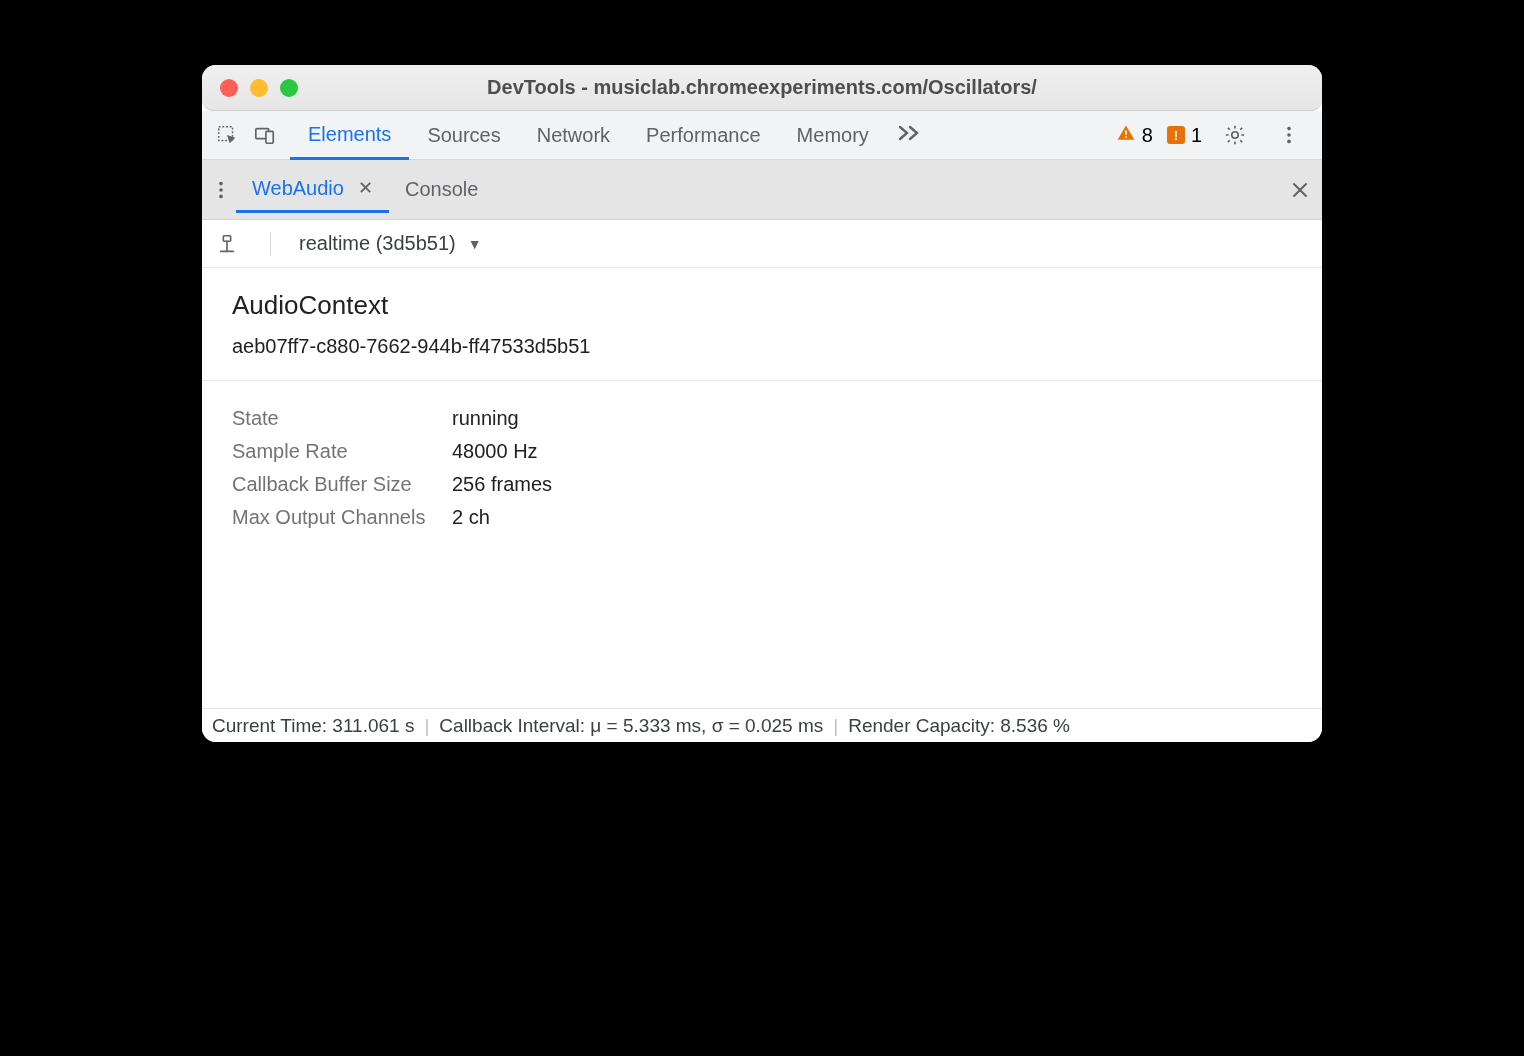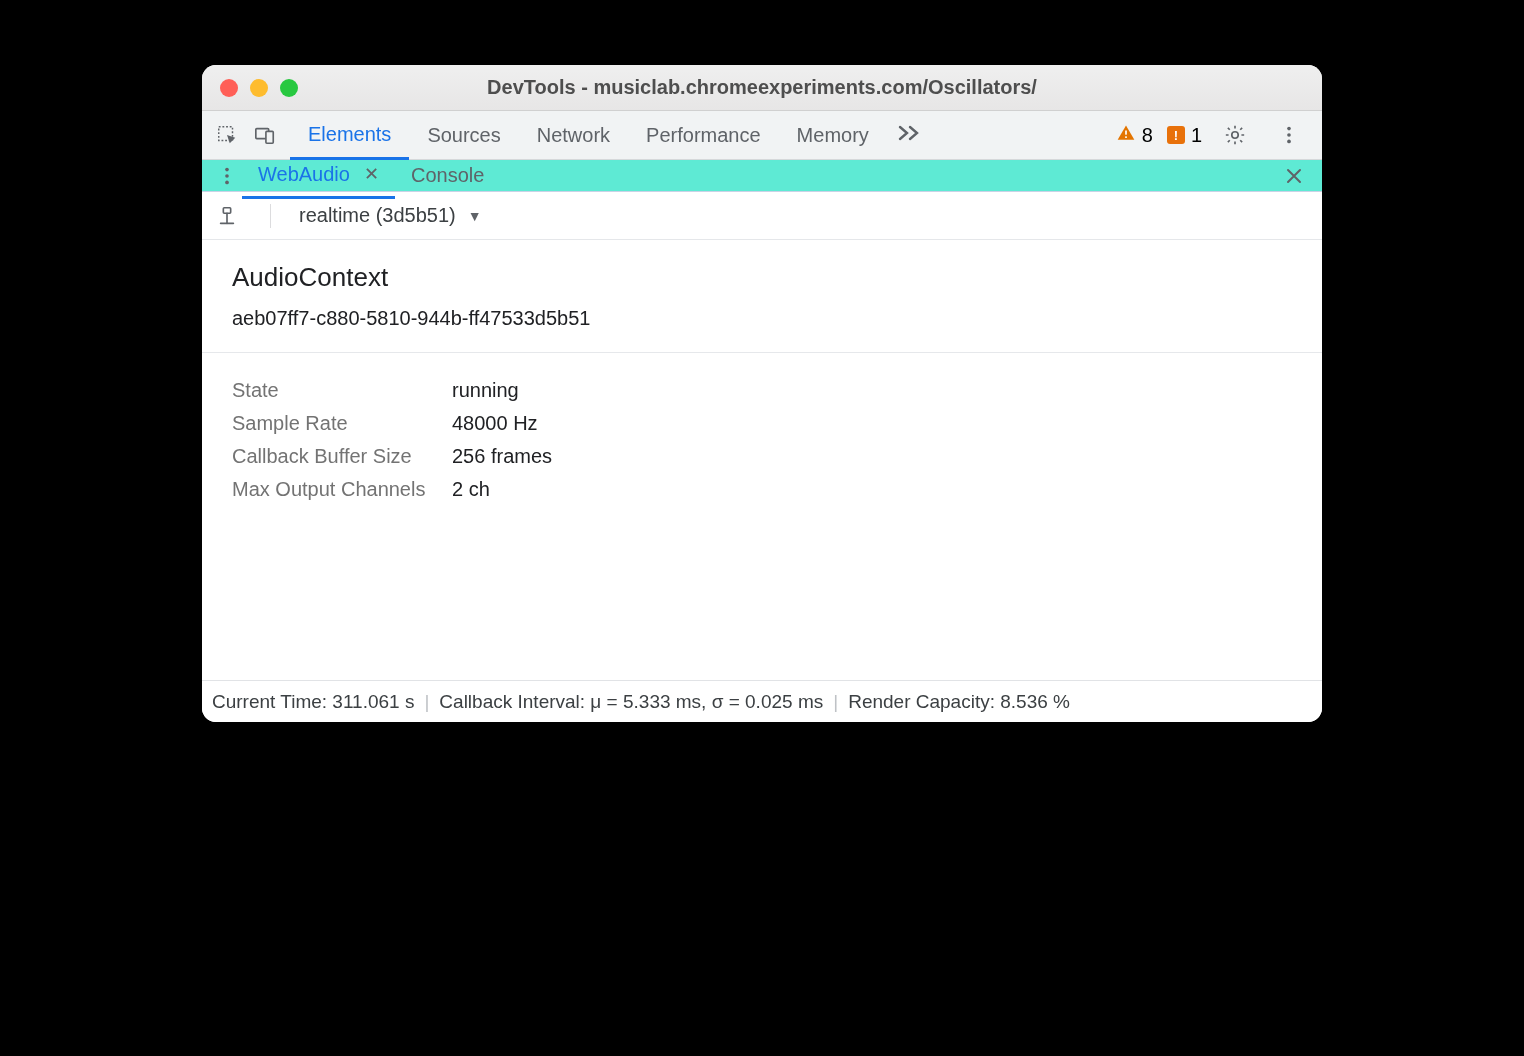--- a/index.html
+++ b/index.html
@@ -21,20 +21,21 @@
     box-shadow: 0 30px 60px rgba(0,0,0,.4);
   }
   
   .titlebar {
     height: 46px;
     background: linear-gradient(#efefef,#e7e6e6);
     display: flex;
     align-items: center;
     position: relative;
     border-bottom: 1px solid #d0d0d0;
+    border-radius: 11px;
   }
   .traffic {
     display: flex;
     gap: 12px;
     padding-left: 18px;
   }
   .tl { width: 18px; height: 18px; border-radius: 50%; }
   .tl.red { background:#ff5f57; }
   .tl.yel { background:#febc2e; }
   .tl.grn { background:#28c840; }
@@ -93,26 +94,26 @@
   .spacer { flex:1; }
   .badge-wrap { display:flex; align-items:center; gap:14px; margin-right:6px;}
   .badge { display:flex; align-items:center; gap:6px; font-size:20px; }
   .warn-ic { color:#e37400; }
   .err-sq { width:18px;height:18px;background:#e8710a;border-radius:3px;display:flex;align-items:center;justify-content:center;color:#fff;font-weight:700;font-size:13px;}
   .gear { margin: 0 8px; }
   .vdots { margin: 0 8px; }
 
   
   .sub-tabbar {
-    height: 32px;
-    background:#5eead4;
+    height: 60px;
+    background:#e5e5e5;
     border-bottom:1px solid #c9d3e6;
     display:flex;
     align-items:center;
-    padding: 0 10px;
+    padding: 0 4px;
   }
   .sub-tab {
     display:flex;
     align-items:center;
     gap:8px;
     padding: 0 16px;
     height:46px;
     font-size:20px;
     color:#5f6368;
     cursor:pointer;
@@ -167,21 +168,21 @@
     display:grid;
     grid-template-columns: 220px auto;
     row-gap: 10px;
     font-size: 20px;
   }
   .plabel { color:#737373; }
   .pval { color:#202124; }
 
   
   .status {
-    height: 42px;
+    height: 34px;
     border-top:1px solid #e1e3e6;
     background:#fff;
     display:flex;
     align-items:center;
     font-size: 19px;
     color:#3c4043;
     padding: 0 10px;
     gap: 10px;
   }
   .sdiv { color:#bfc2c6; }
@@ -290,21 +291,21 @@
     </div>
     <div class="vdiv"></div>
     <div class="ctx-select">
       <span>realtime (3d5b51)</span>
       <span class="tri">▼</span>
     </div>
   </div>
 
   <div class="panel">
     <div class="ctx-title">AudioContext</div>
-    <div class="ctx-uuid">aeb07ff7-c880-5810-944b-ff47533d5b51</div>
+    <div class="ctx-uuid">aeb07ff7-c880-7662-944b-ff47533d5b51</div>
     <hr class="hr">
     <div class="props">
       <div class="plabel">State</div>
       <div class="pval">running</div>
       <div class="plabel">Sample Rate</div>
       <div class="pval">48000 Hz</div>
       <div class="plabel">Callback Buffer Size</div>
       <div class="pval">256 frames</div>
       <div class="plabel">Max Output Channels</div>
       <div class="pval">2 ch</div>

